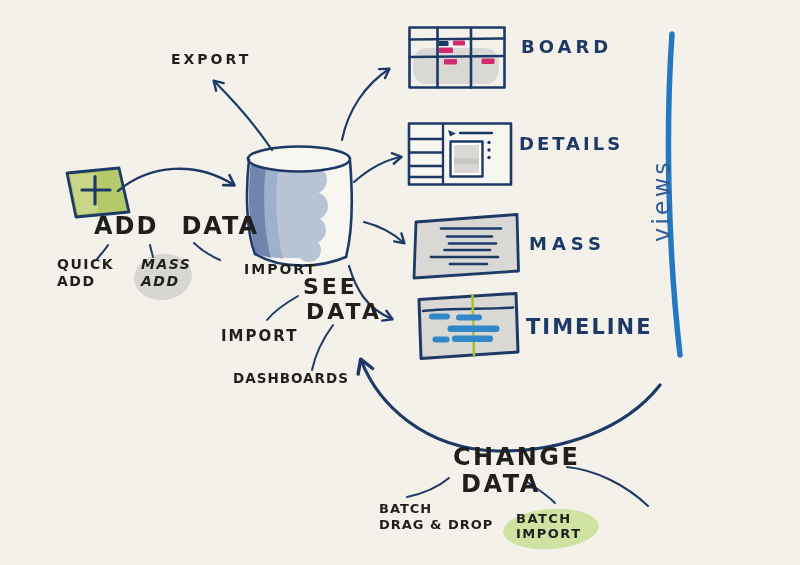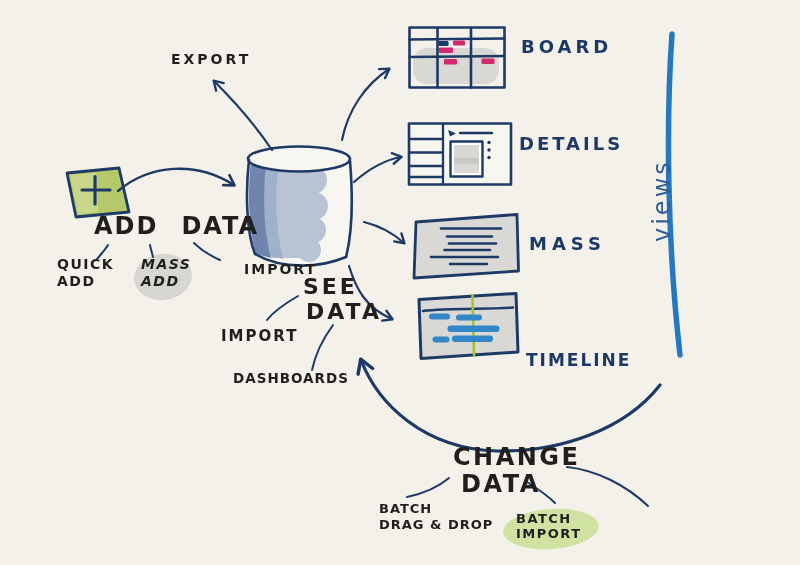--- a/index.html
+++ b/index.html
@@ -180,21 +180,21 @@
   <div class="lbl" style="left:221px;top:328px;font-size:15px;letter-spacing:2px;">IMPORT</div>
 
   <div class="lbl" style="left:233px;top:371px;font-size:13.5px;letter-spacing:1px;text-align:right;">DASHBOARDS</div>
 
   <div class="lbl navy" style="left:521px;top:37px;font-size:18px;letter-spacing:4px;">BOARD</div>
 
   <div class="lbl navy" style="left:519px;top:134px;font-size:18px;letter-spacing:3px;">DETAILS</div>
 
   <div class="lbl navy" style="left:529px;top:234px;font-size:18px;letter-spacing:5px;">MASS</div>
 
-  <div class="lbl navy" style="left:526px;top:315px;font-size:17px;letter-spacing:2px;margin-top:36px;">TIMELINE</div>
+  <div class="lbl navy" style="left:526px;top:315px;font-size:21px;letter-spacing:2px;">TIMELINE</div>
 
   <div class="views-label">views</div>
 
   <div class="lbl" style="left:453px;top:444px;font-size:24px;letter-spacing:2.5px;line-height:27px;">
     <span>CHANGE</span>
     <span style="margin-left:8px;">DATA</span>
   </div>
 
   <div class="lbl" style="left:379px;top:501px;font-size:13px;letter-spacing:1px;line-height:16px;">
     <span>BATCH</span>

